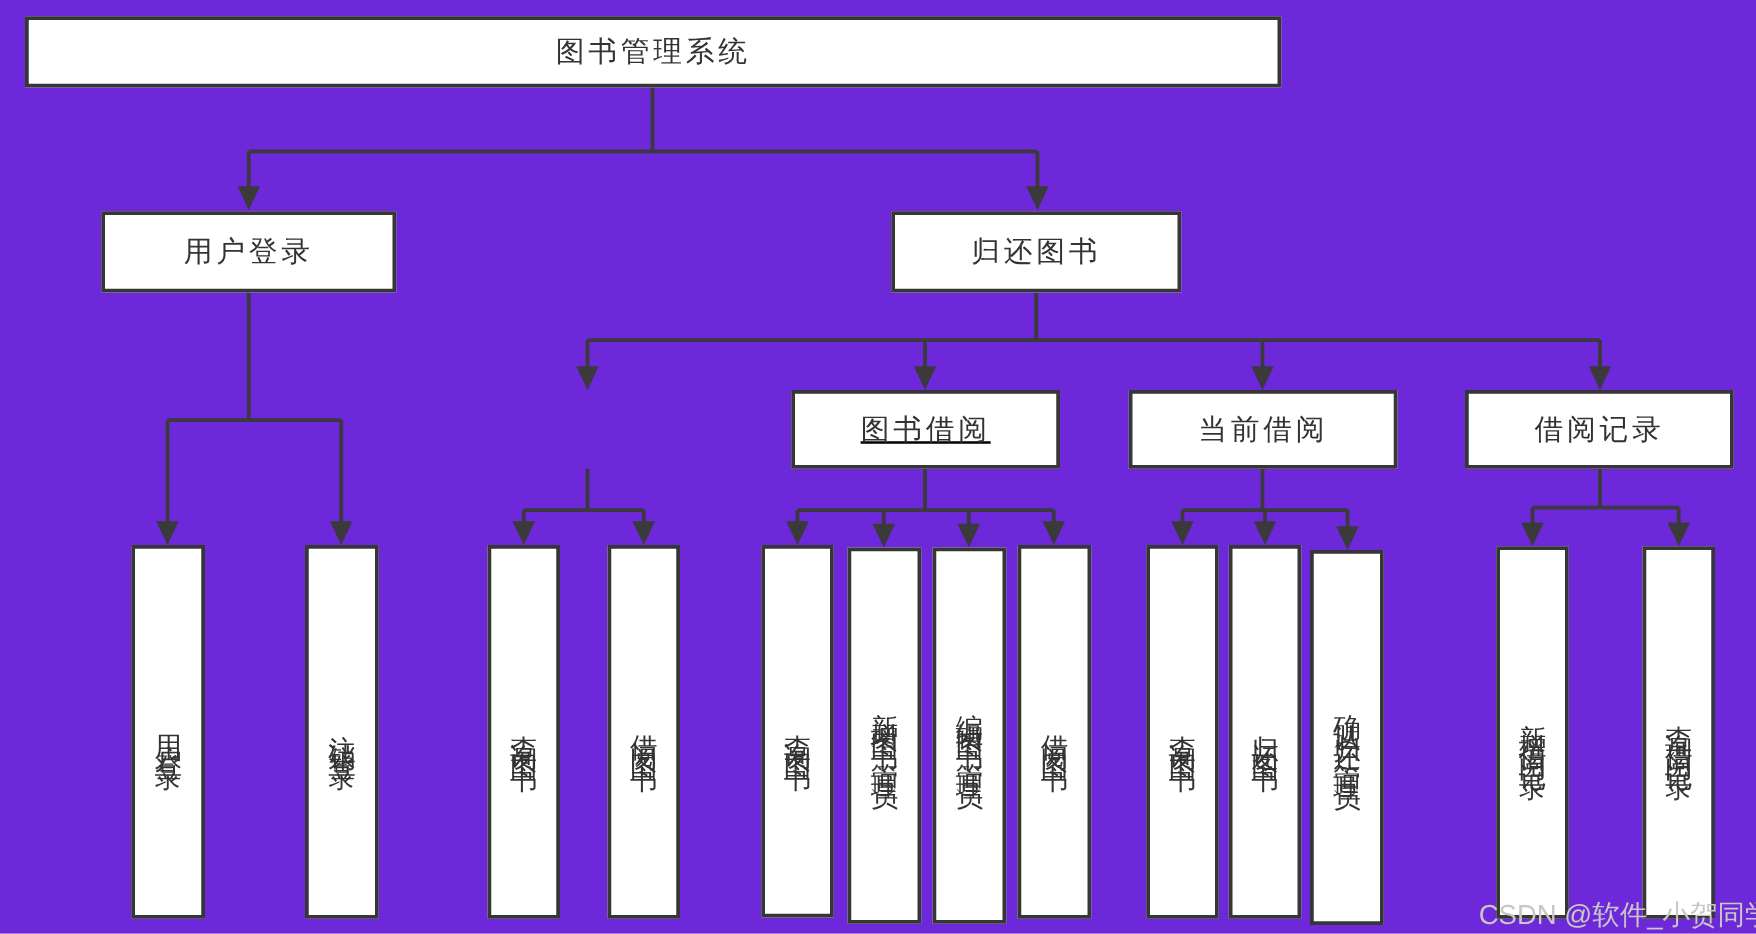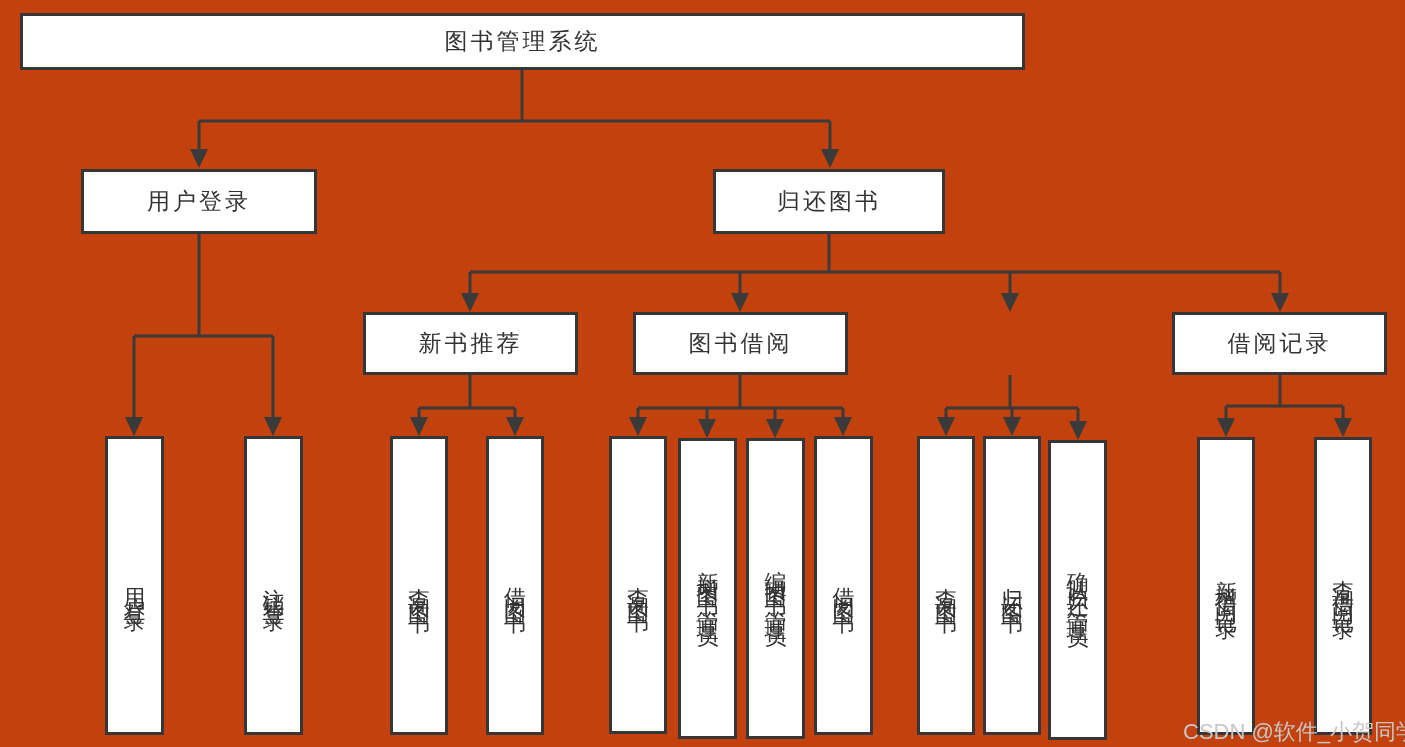--- a/index.html
+++ b/index.html
@@ -4,21 +4,21 @@
 <style>
   html, body {
     margin: 0;
     padding: 0;
     background: #ffffff;
   }
   .canvas {
     position: relative;
     width: 1405px;
     height: 747px;
-    background: #c2410c;
+    background: #6d28d9;
     font-family: "Liberation Sans", sans-serif;
     overflow: hidden;
   }
   .connectors {
     position: absolute;
     left: 0;
     top: 0;
     width: 1405px;
     height: 747px;
   }
@@ -119,25 +119,25 @@
     <span class="htext">图书管理系统</span>
   </div>
 
   <div class="box" style="left:81px; top:169px; width:236px; height:65px;">
     <span class="htext">用户登录</span>
   </div>
   <div class="box" style="left:713px; top:169px; width:232px; height:65px;">
     <span class="htext">归还图书</span>
   </div>
 
-  <div class="box" style="left:363px; top:312px; width:215px; height:63px;">
-    <span class="htext">新书推荐</span>
+  <div class="box" style="left:633px; top:312px; width:215px; height:63px;text-decoration:underline;">
+    <span class="htext">图书借阅</span>
   </div>
-  <div class="box" style="left:633px; top:312px; width:215px; height:63px;">
-    <span class="htext">图书借阅</span>
+  <div class="box" style="left:903px; top:312px; width:215px; height:63px;">
+    <span class="htext">当前借阅</span>
   </div>
   <div class="box" style="left:1172px; top:312px; width:215px; height:63px;">
     <span class="htext">借阅记录</span>
   </div>
 
   <div class="box" style="left:105px; top:436px; width:59px; height:299px;">
     <span class="vtext">用户登录</span>
   </div>
   <div class="box" style="left:244px; top:436px; width:59px; height:299px;">
     <span class="vtext">注销登录</span>

